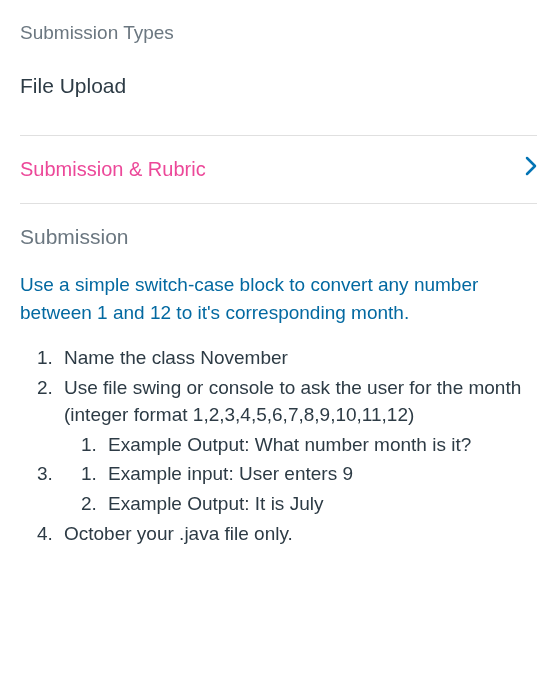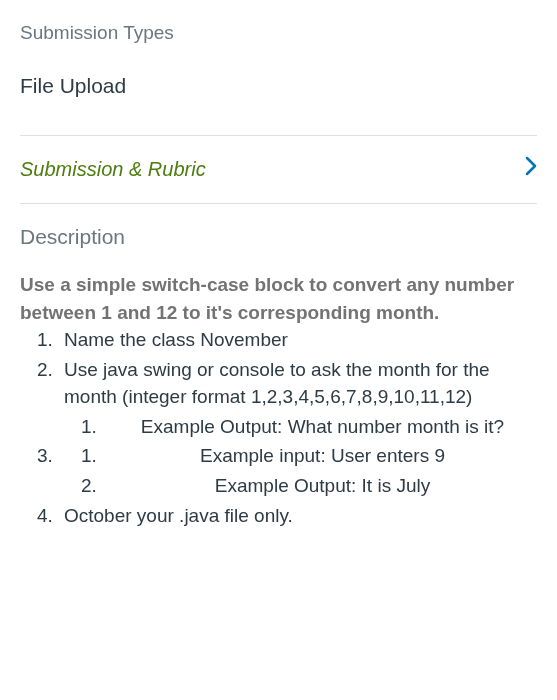--- a/index.html
+++ b/index.html
@@ -33,58 +33,56 @@
       margin: 0;
     }
     .link-row {
       display: flex;
       justify-content: space-between;
       align-items: center;
       padding: 18px 0;
       cursor: pointer;
     }
     .link-text {
-      color: #4d7c0f;
+      color: #ec4899;
       font-size: 20px;
-      font-style: italic;
     }
     .chevron {
       color: #0374b5;
       font-size: 22px;
       font-weight: 300;
     }
     .description-heading {
       color: #6b7780;
       font-size: 21px;
       margin: 18px 0 20px 0;
     }
     .description-body {
-      color: #737373;
+      color: #0369a1;
       font-size: 19px;
       line-height: 1.45;
-      font-weight: bold;
+      margin-bottom: 18px;
     }
     ol.main-list {
       padding-left: 38px;
       color: #2d3b45;
       font-size: 19px;
       line-height: 1.45;
     }
     ol.main-list > li {
       margin-bottom: 2px;
       padding-left: 6px;
     }
     ol.sub-list {
       padding-left: 38px;
       margin-top: 2px;
     }
     ol.sub-list > li {
       margin-bottom: 2px;
       padding-left: 6px;
-      text-align: center;
     }
   </style>
 </head>
 <body>
 
 <div>
   <div class="section-label">Submission Types</div>
   <div class="section-value">File Upload</div>
 </div>
 
@@ -94,30 +92,30 @@
   <span class="link-text">Submission &amp; Rubric</span>
   <span class="chevron">
     <svg width="12" height="20" viewBox="0 0 12 20" fill="none">
       <path d="M2 2 L10 10 L2 18" stroke="#0374b5" stroke-width="2.5" stroke-linecap="round" stroke-linejoin="round"></path>
     </svg>
   </span>
 </div>
 
 <hr class="divider">
 
-<div class="description-heading">Description</div>
+<div class="description-heading">Submission</div>
 
 <div class="description-body">Use a simple switch-case block to convert any number between 1 and 12 to it's corresponding month.</div>
 
 <ol class="main-list">
   <li>
     <span>Name the class November</span>
   </li>
   <li>
-    <span>Use java swing or console to ask the month for the month (integer format 1,2,3,4,5,6,7,8,9,10,11,12)</span>
+    <span>Use file swing or console to ask the user for the month (integer format 1,2,3,4,5,6,7,8,9,10,11,12)</span>
     <ol class="sub-list">
       <li>
         <span>Example Output: What number month is it?</span>
       </li>
     </ol>
   </li>
   <li>
     <ol class="sub-list">
       <li>
         <span>Example input: User enters 9</span>

